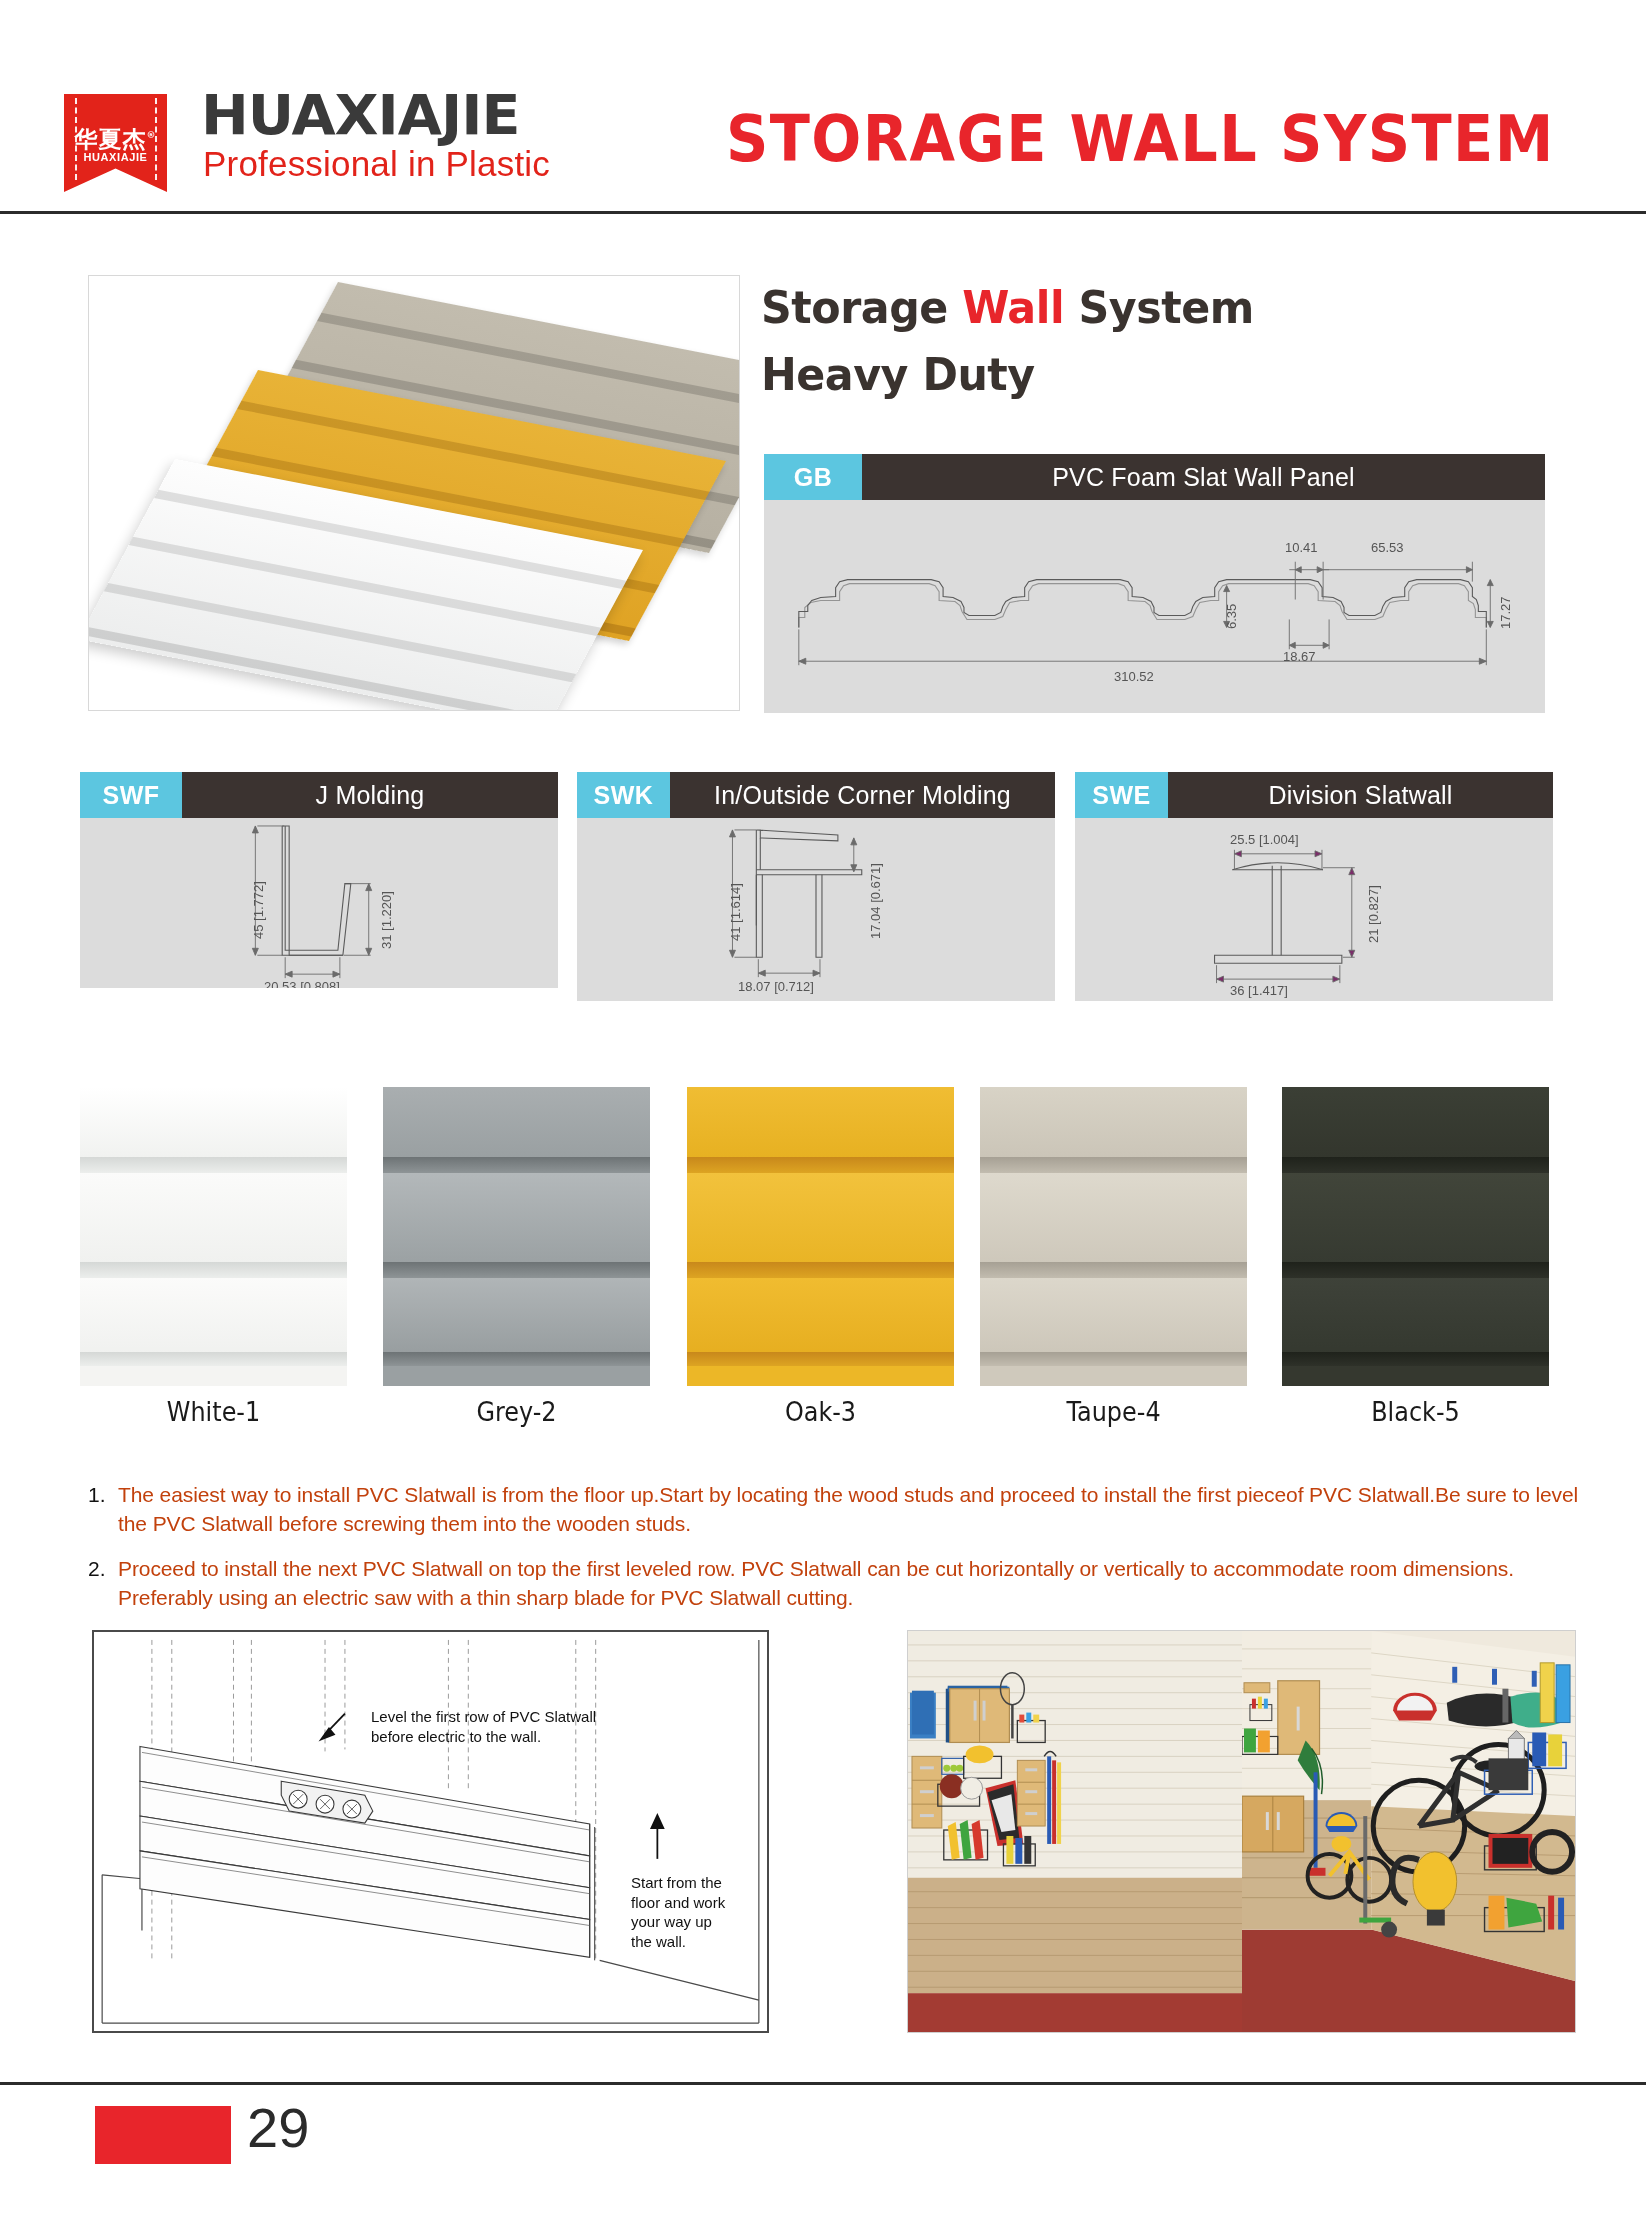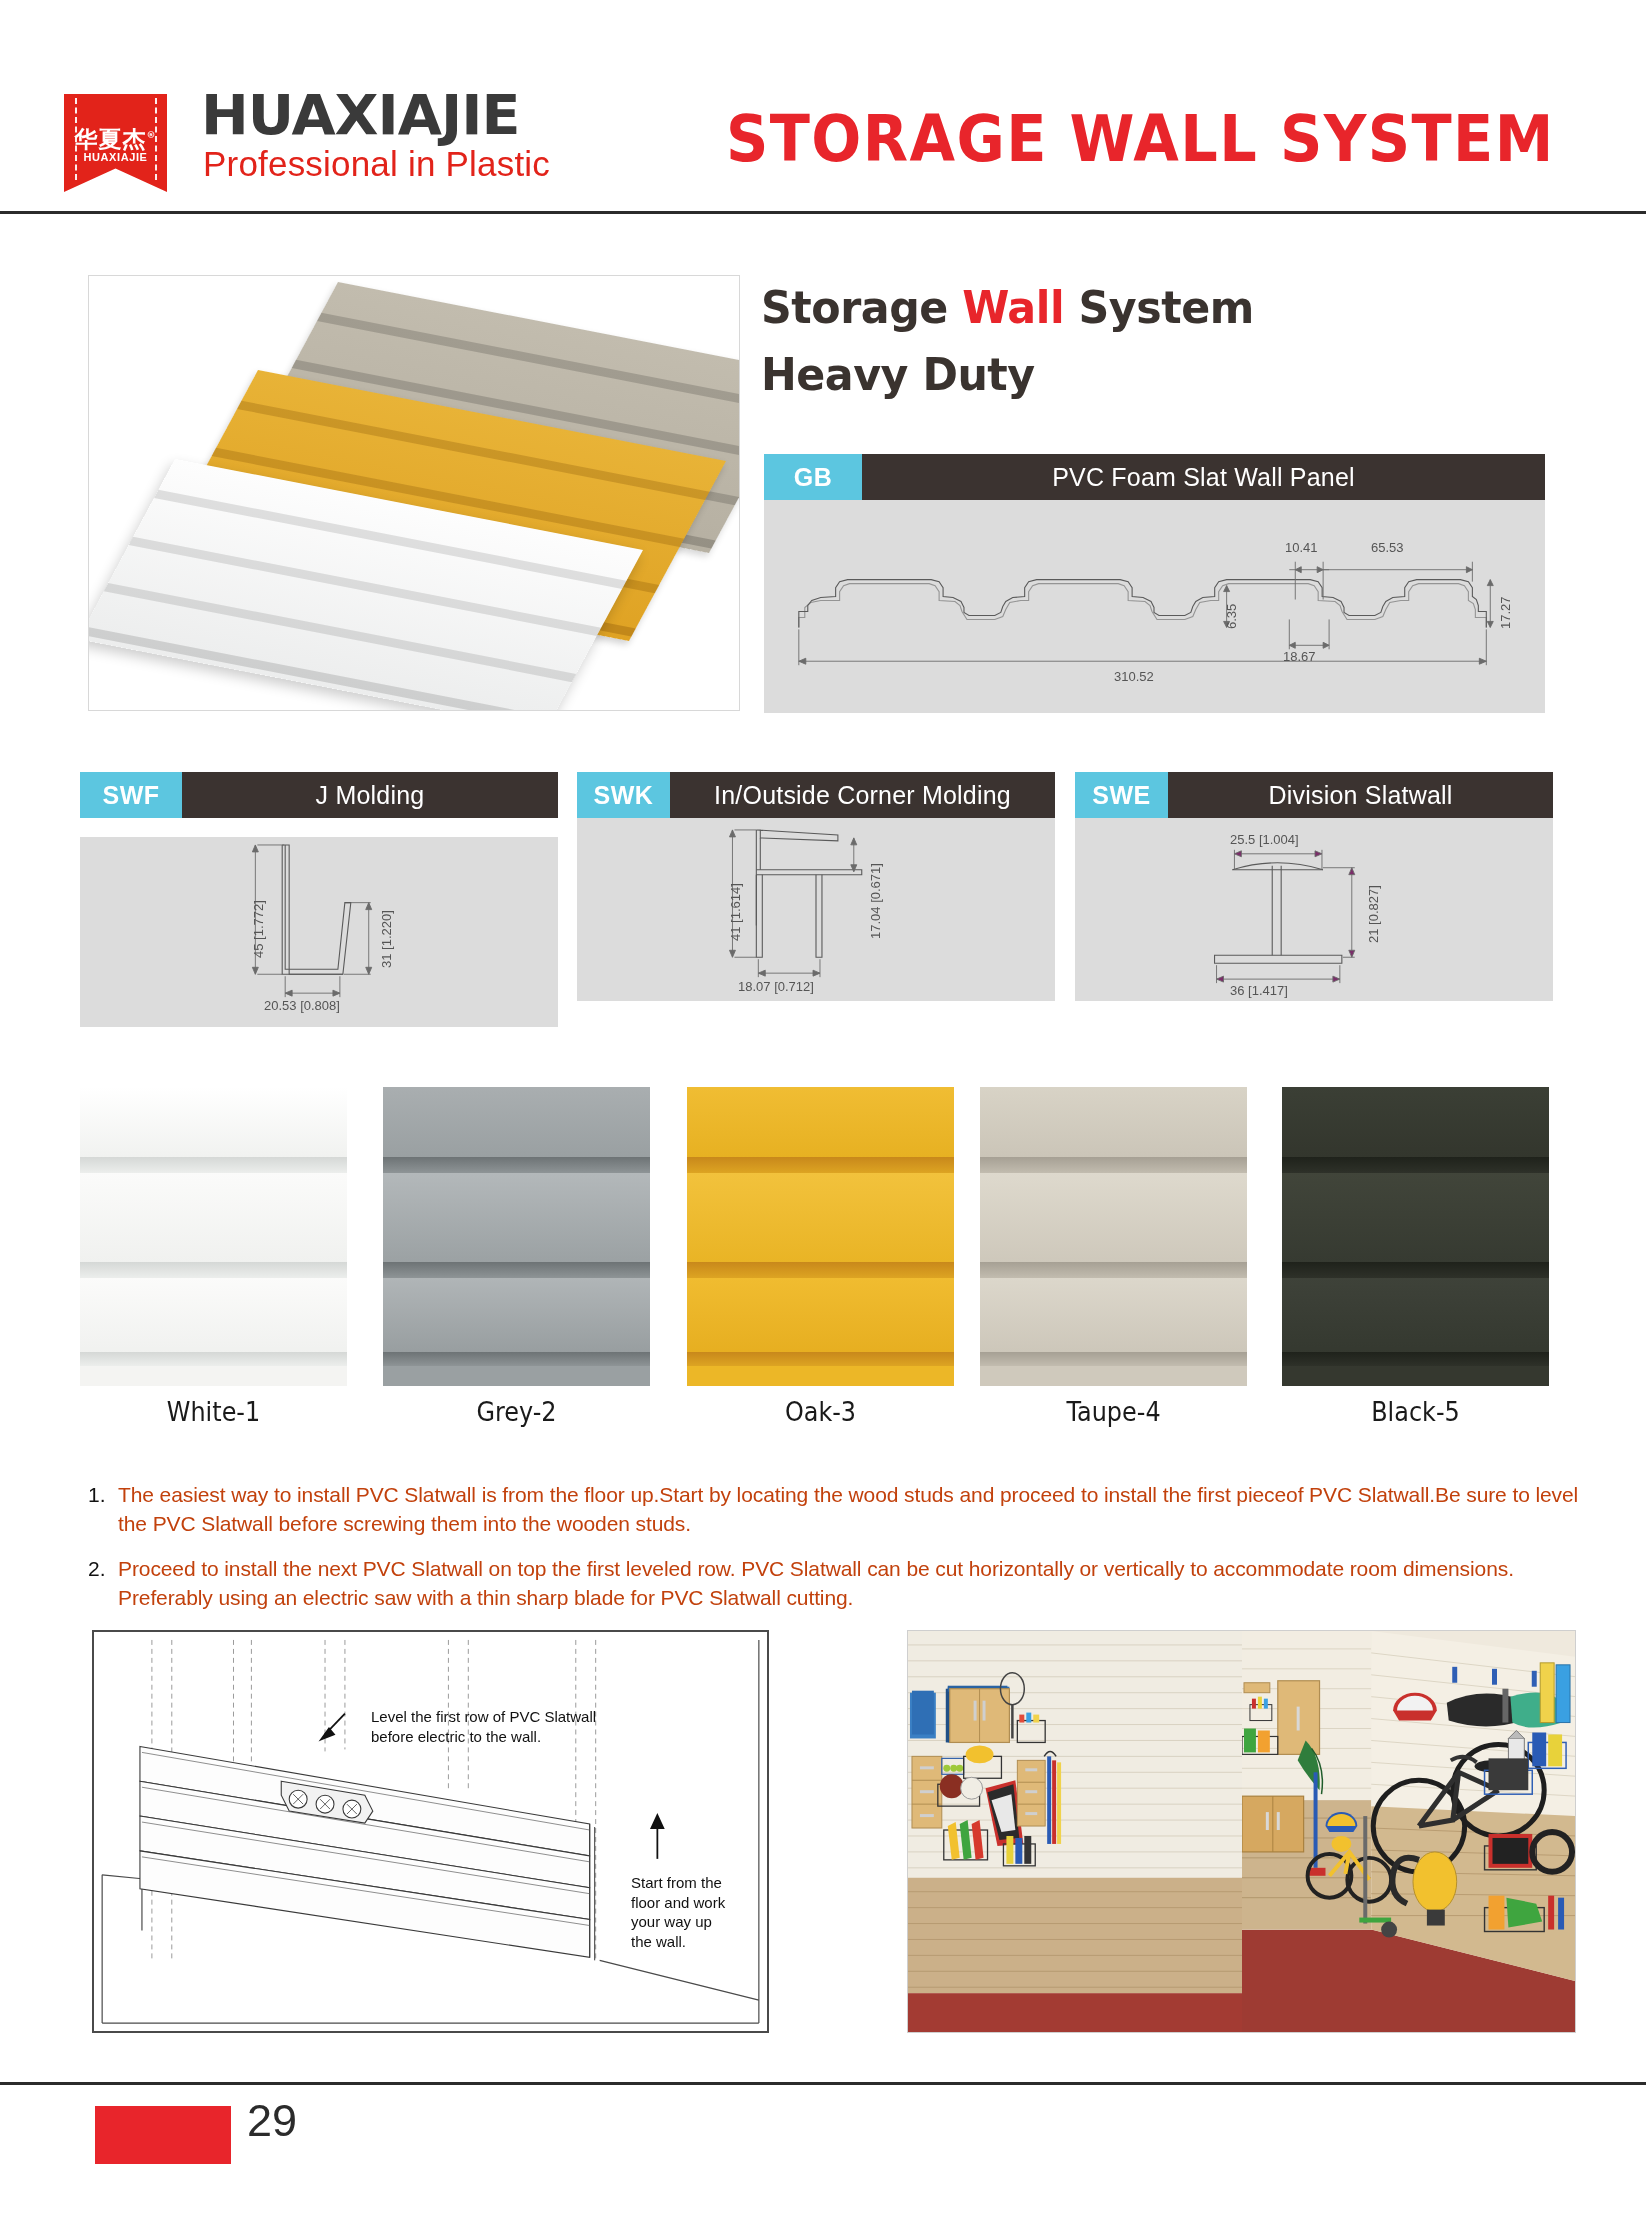--- a/index.html
+++ b/index.html
@@ -132,21 +132,21 @@
   .photo-half { position: relative; overflow: hidden; }
 
   
   .footer { position: absolute; left: 0; top: 2082px; width: 1647px; height: 109px; }
   .foot-rule { position: absolute; left: 0; top: 0; width: 1647px; height: 3px; background: #2b2b2b; }
   .foot-block {
     position: absolute; left: 95px; top: 24px; width: 136px; height: 58px; background: #E8252B;
   }
   .foot-num {
     position: absolute; left: 247px; top: 13px;
-    font-size: 45px; color: #2b2b2b; font-weight: 400;
+    font-size: 56px; color: #2b2b2b; font-weight: 400;
   }
 </style>
 </head>
 <body>
 
 <div class="page">
 
   <div class="header">
 
     <div class="logo-mark">
@@ -271,21 +271,21 @@
       <div class="dim vert" style="left:734px; top:129px;">17.27</div>
       <div class="dim" style="left:350px; top:169px;">310.52</div>
     </div>
   </div>
 
   <div class="panel" style="left:80px; top:772px; width:478px;">
     <div class="panel-head">
       <div class="panel-code" style="width:102px;">SWF</div>
       <div class="panel-title">J Molding</div>
     </div>
-    <div class="panel-body" style="height:190px;margin-top:19px;">
+    <div class="panel-body" style="height:170px;">
       <svg width="478" height="183" viewBox="0 0 480 184">
         <g fill="none" stroke="#5a5a5a" stroke-width="1.1">
 
           <path d="M203,8 L210,8 L210,138 L264,138 L272,66 L266,66 L259,133 L206,133 L206,8 Z"></path>
           <path d="M203,8 L203,138 L264,138"></path>
           <path d="M266,66 L272,66"></path>
         </g>
         <g stroke="#6b6b6b" stroke-width="0.9" fill="#6b6b6b">
 
           <line x1="176" y1="8" x2="176" y2="138"></line>

